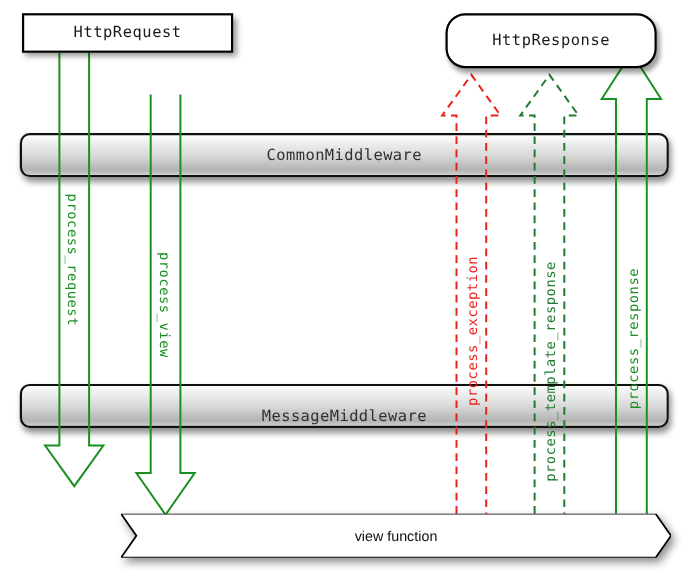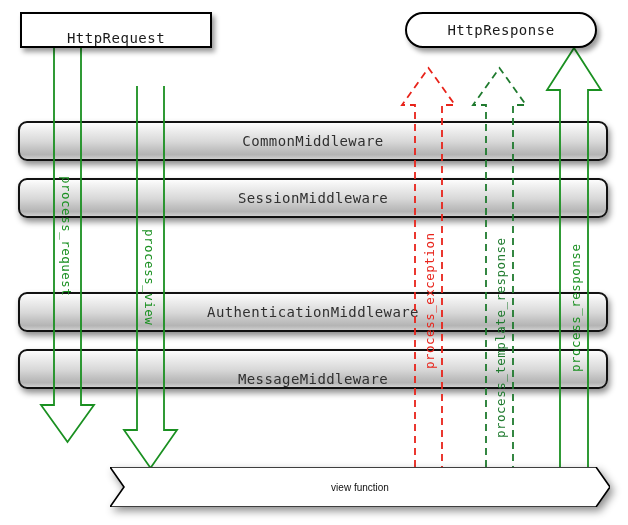--- a/index.html
+++ b/index.html
@@ -46,42 +46,36 @@
   }
   .vlabel.up{transform-origin:0 0;transform:rotate(-90deg);}
   .vlabel.down{transform-origin:0 0;transform:rotate(90deg);}
 
   
   #viewfn-wrap{position:absolute;left:110px;top:467px;width:500px;height:40px;
     filter:drop-shadow(3px 4px 4px rgba(0,0,0,.45));}
   #viewfn-label{
     position:absolute;left:110px;top:467px;width:500px;height:40px;
     display:flex;align-items:center;justify-content:center;
-    font-family:"Liberation Sans",sans-serif;font-size:10px;color:#111;
+    font-family:"Liberation Sans",sans-serif;font-size:13px;color:#111;
   }
 </style>
 </head>
 <body>
 
 <div id="stage">
 
   <div class="band" style="left:54px; top:47px;  width:27px; height:395px;"></div>
   <div class="band" style="left:137px;top:86px;  width:27px; height:382px;"></div>
   <div class="band" style="left:415px;top:68px;  width:27px; height:399px;"></div>
   <div class="band" style="left:486px;top:68px;  width:27px; height:399px;"></div>
   <div class="band" style="left:560px;top:48px;  width:28px; height:419px;"></div>
 
   <div class="mw" style="top:121px;">
     <span>CommonMiddleware</span>
-  </div>
-  <div class="mw" style="top:178px;">
-    <span>SessionMiddleware</span>
-  </div>
-  <div class="mw" style="top:292px;">
-    <span>AuthenticationMiddleware</span>
   </div>
   <div class="mw" style="top:349px;align-items:flex-end;">
     <span>MessageMiddleware</span>
   </div>
 
   <svg id="overlay" viewBox="0 0 628 525">
 
     <path fill="none" stroke="#1a9021" stroke-width="1.8" d="M54,47 L54,405 L41,405 L67.5,442 L94,405 L81,405 L81,47"></path>
 
     <path fill="none" stroke="#1a9021" stroke-width="1.8" d="M137,86 L137,430 L124,430 L150.5,468 L177,430 L164,430 L164,86"></path>
@@ -93,24 +87,24 @@
     <path fill="none" stroke="#1a9021" stroke-width="1.8" d="M560,467 L560,90 L547,90 L574,48 L601,90 L588,90 L588,467"></path>
   </svg>
 
   <div class="vlabel down" style="left:74px; top:176px; color:#1a9021;">process_request</div>
   <div class="vlabel down" style="left:157px; top:229px; color:#1a9021;">process_view</div>
 
   <div class="vlabel up" style="left:422px; top:369px; color:#e8231a;">process_exception</div>
   <div class="vlabel up" style="left:493px; top:438px; color:#1f7a2e;">process_template_response</div>
   <div class="vlabel up" style="left:568px; top:372px; color:#1a9021;">process_response</div>
 
-  <div class="topbox" style="left:20px;top:12px;width:192px;height:36px;align-items:flex-end;">
+  <div class="topbox" style="left:20px;top:12px;width:192px;height:36px;">
     <span>HttpRequest</span>
   </div>
-  <div class="topbox" style="left:405px;top:12px;width:192px;height:36px;border-radius:18px;">
+  <div class="topbox" style="left:405px;top:12px;width:192px;height:50px;border-radius:18px;">
     <span>HttpResponse</span>
   </div>
 
   <div id="viewfn-wrap">
     <svg width="500" height="40" viewBox="0 0 500 40">
       <polygon points="0,0 486,0 500,20 486,40 0,40 14,20" fill="#ffffff" stroke="#000000" stroke-width="1.6"></polygon>
     </svg>
   </div>
   <div id="viewfn-label">view function</div>
 

